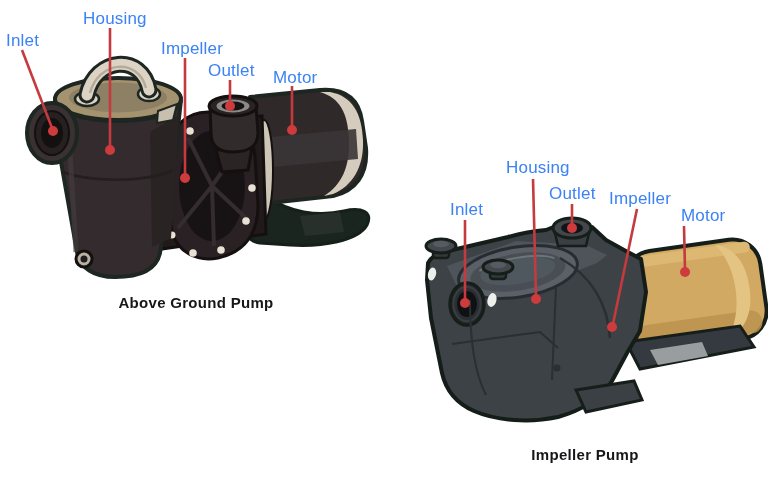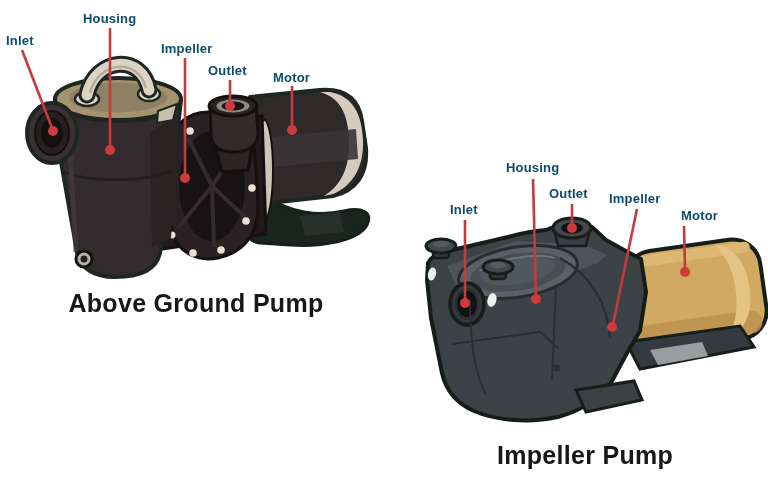--- a/index.html
+++ b/index.html
@@ -2,25 +2,25 @@
 <html><head>
 <meta charset="utf-8">
 <style>
   html,body{margin:0;padding:0;background:#ffffff;}
   .stage{
     position:relative;width:768px;height:485px;background:#ffffff;overflow:hidden;
     font-family:"Liberation Sans",sans-serif;
   }
   .art{position:absolute;left:0;top:0;}
   .part-label{
-    position:absolute;font-weight:700;font-size:13px;line-height:13px;
-    color:#0c4a6e;letter-spacing:.2px;white-space:nowrap;
+    position:absolute;font-weight:400;font-size:17px;line-height:13px;
+    color:#3b82f6;letter-spacing:.2px;white-space:nowrap;
   }
   .pump-title{
-    position:absolute;font-weight:800;font-size:25px;line-height:22px;
+    position:absolute;font-weight:800;font-size:15px;line-height:22px;
     color:#17171a;letter-spacing:.3px;white-space:nowrap;transform:translateX(-50%);
   }
   
   .lbl-a-inlet{left:6px;top:34px;}
   .lbl-a-housing{left:83px;top:12px;}
   .lbl-a-impeller{left:161px;top:42px;}
   .lbl-a-outlet{left:208px;top:64px;}
   .lbl-a-motor{left:273px;top:71px;}
   
   .lbl-b-inlet{left:450px;top:203px;}

